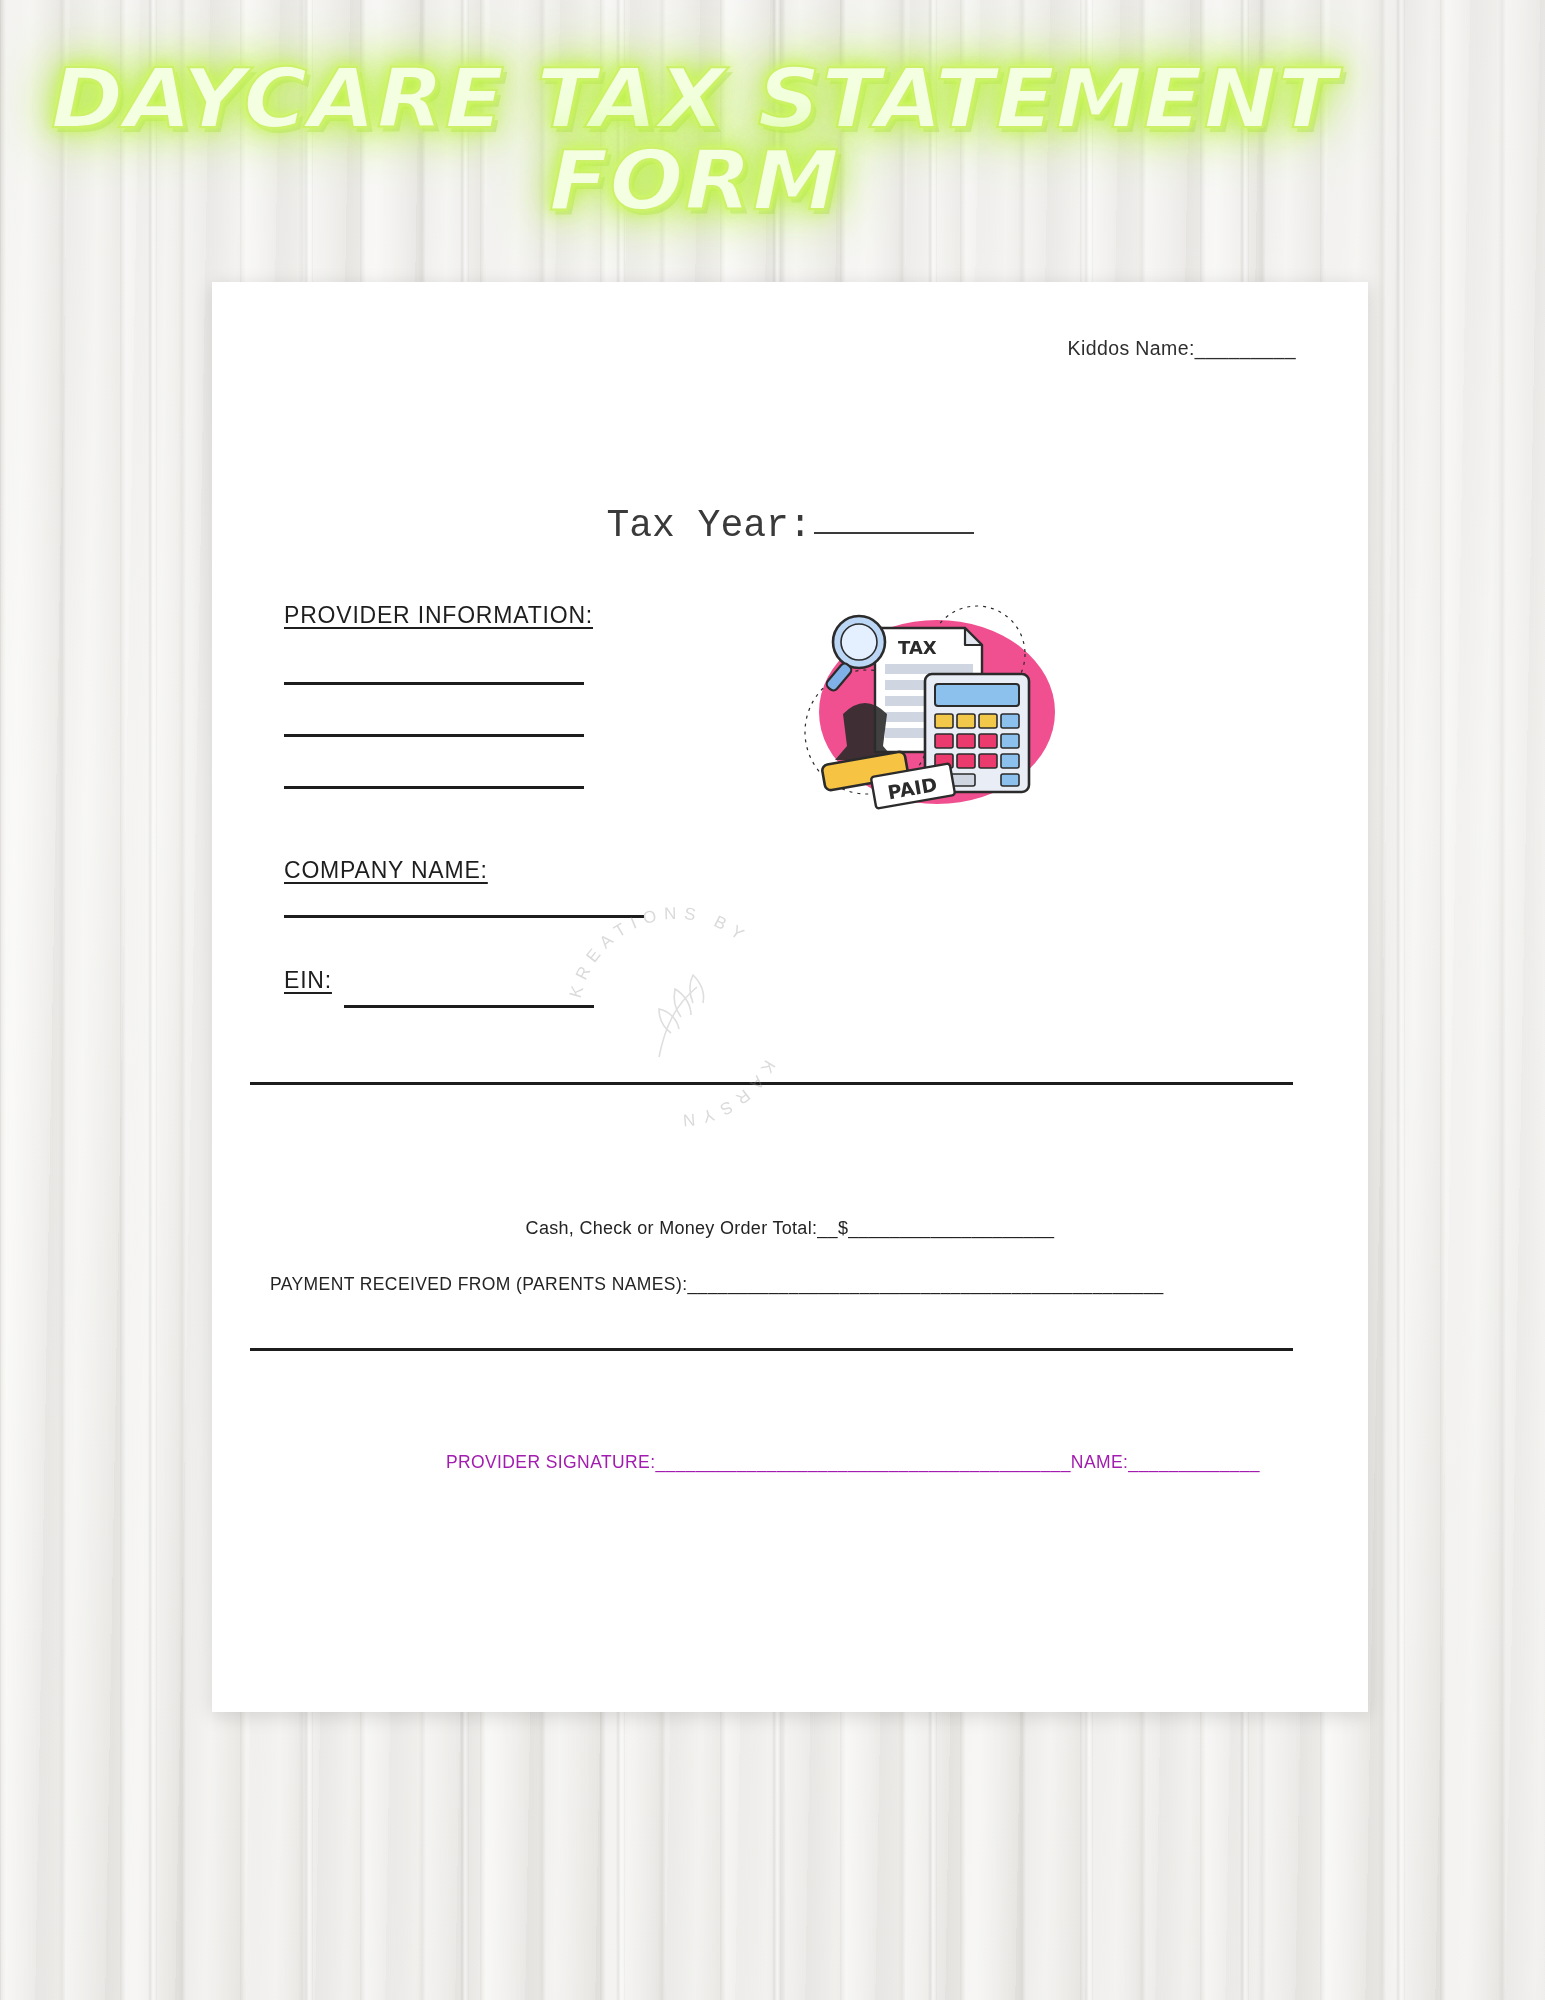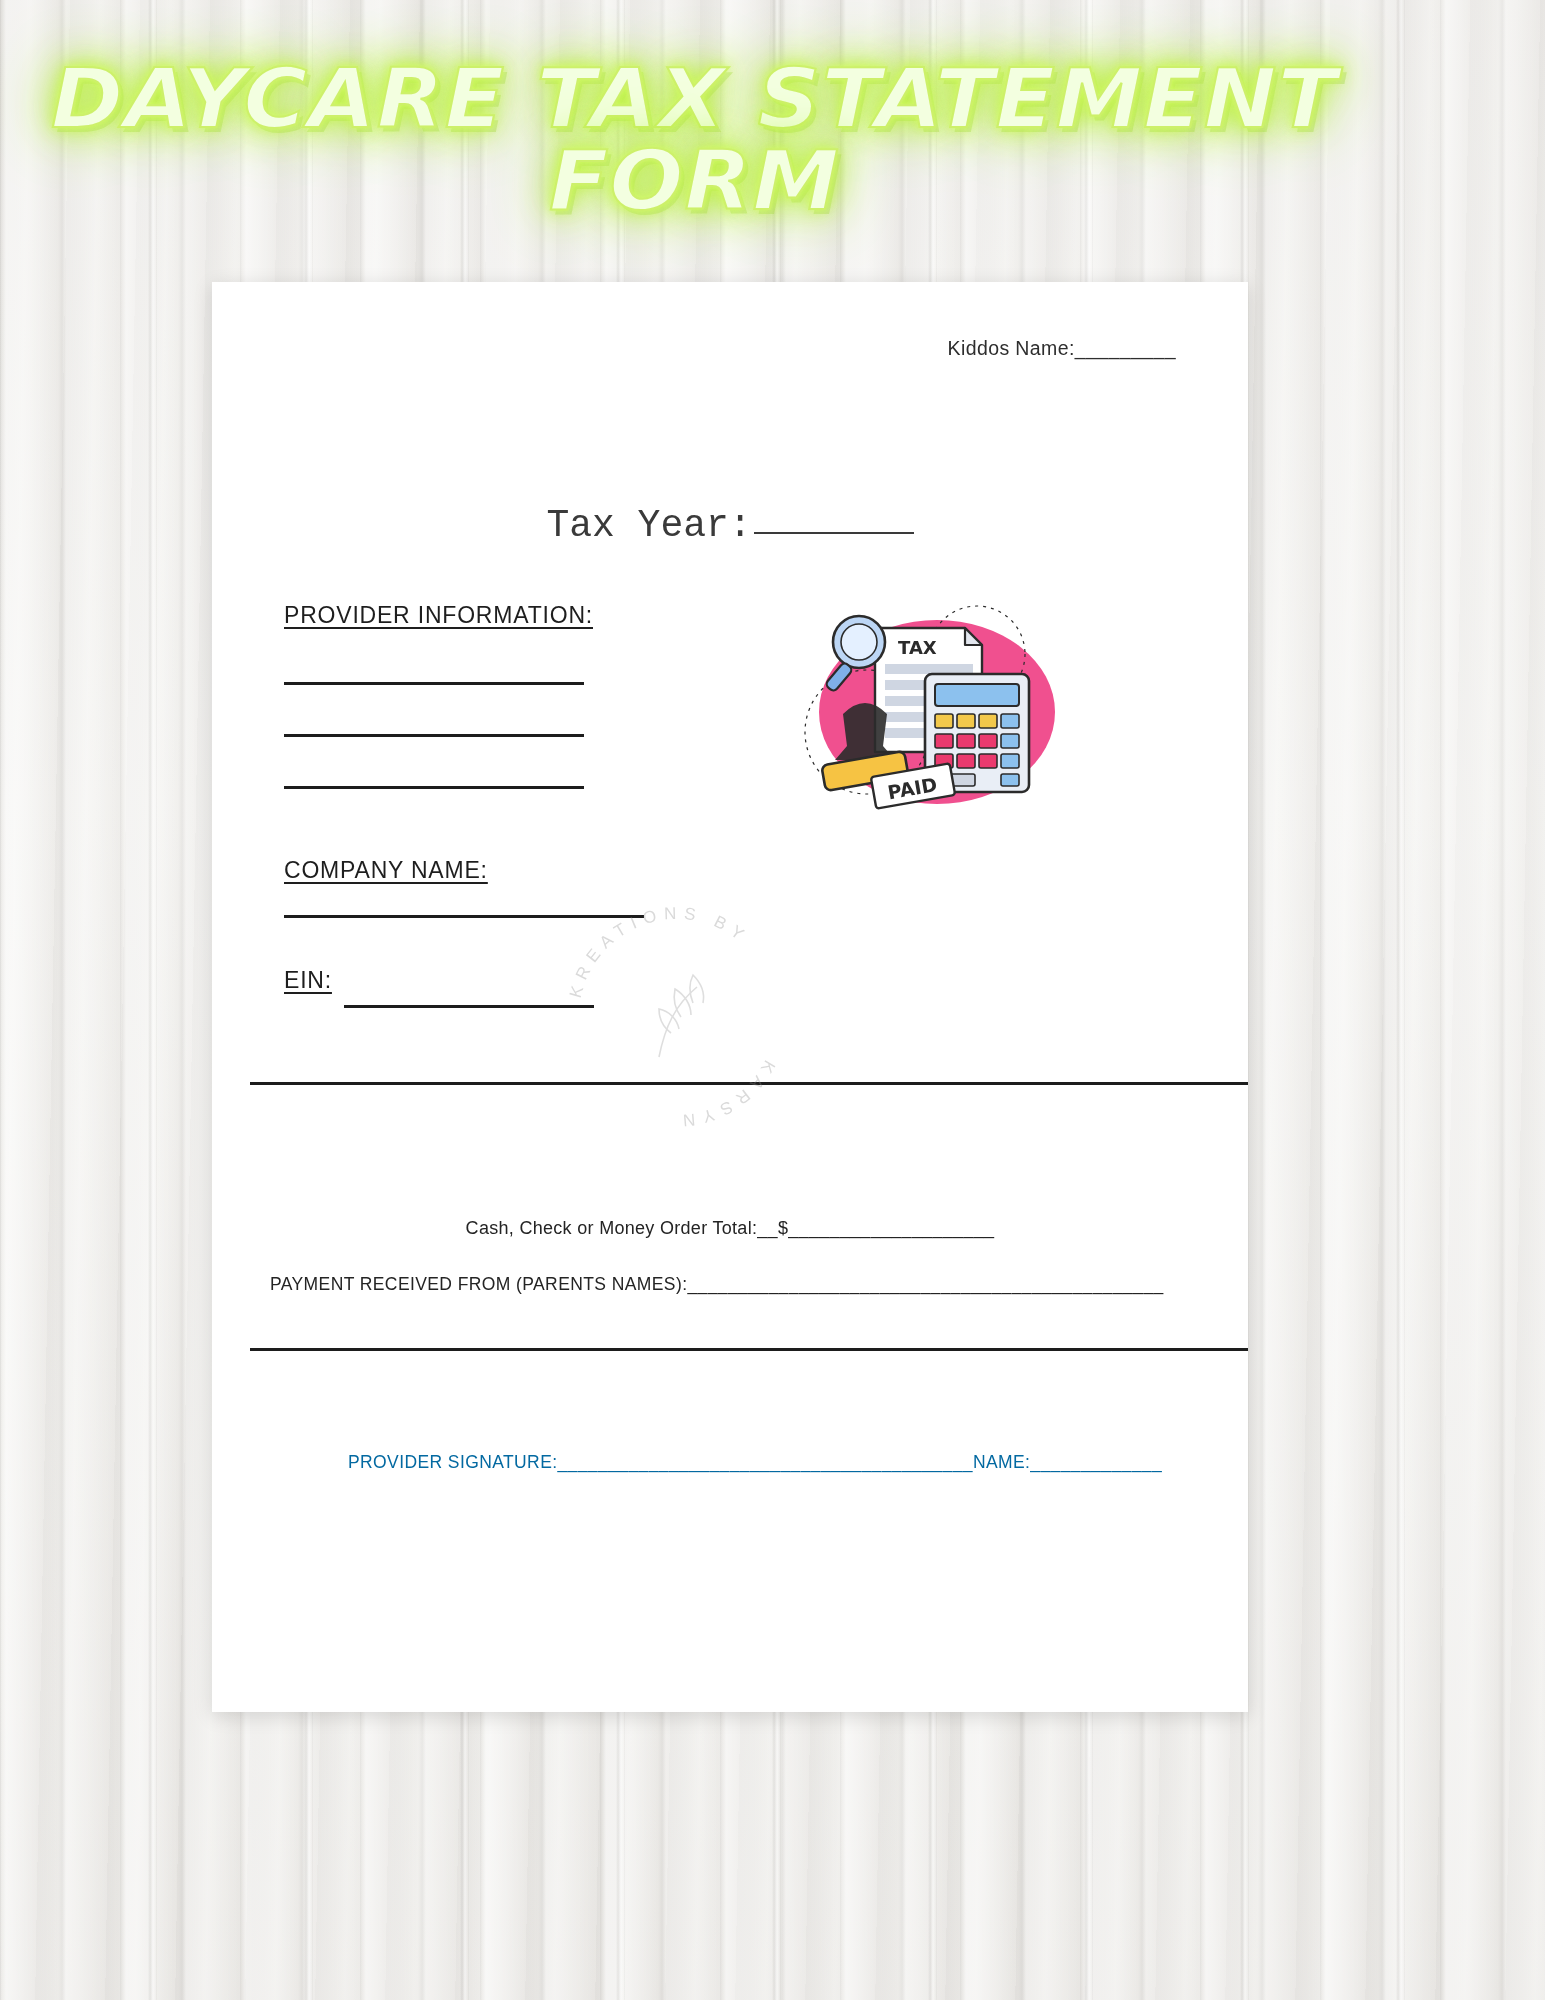--- a/index.html
+++ b/index.html
@@ -74,21 +74,21 @@
       0 0 34px #b6ef35,
       0 0 60px #a9e82a,
       4px 5px 0 rgba(150,200,60,0.35);
   }
 
   
   #sheet {
     position: absolute;
     left: 212px;
     top: 282px;
-    width: 1036px;
+    width: 1156px;
     height: 1430px;
     background: #ffffff;
     box-shadow: 0 4px 18px rgba(0,0,0,0.13);
     z-index: 4;
     overflow: hidden;
   }
 
   .kiddos {
     position: absolute;
     right: 72px;
@@ -205,23 +205,23 @@
     color: #242424;
   }
 
   .sig-row {
     position: absolute;
     left: 38px;
     top: 1170px;
     width: 1010px;
     font-size: 17.5px;
     letter-spacing: 0.4px;
-    color: #0369a1;
+    color: #a21caf;
     display: flex;
-    justify-content: center;
+    justify-content: flex-end;
     align-items: baseline;
   }
 
   
   #illustration {
     position: absolute;
     left: 585px;
     top: 310px;
     width: 265px;
     height: 250px;

